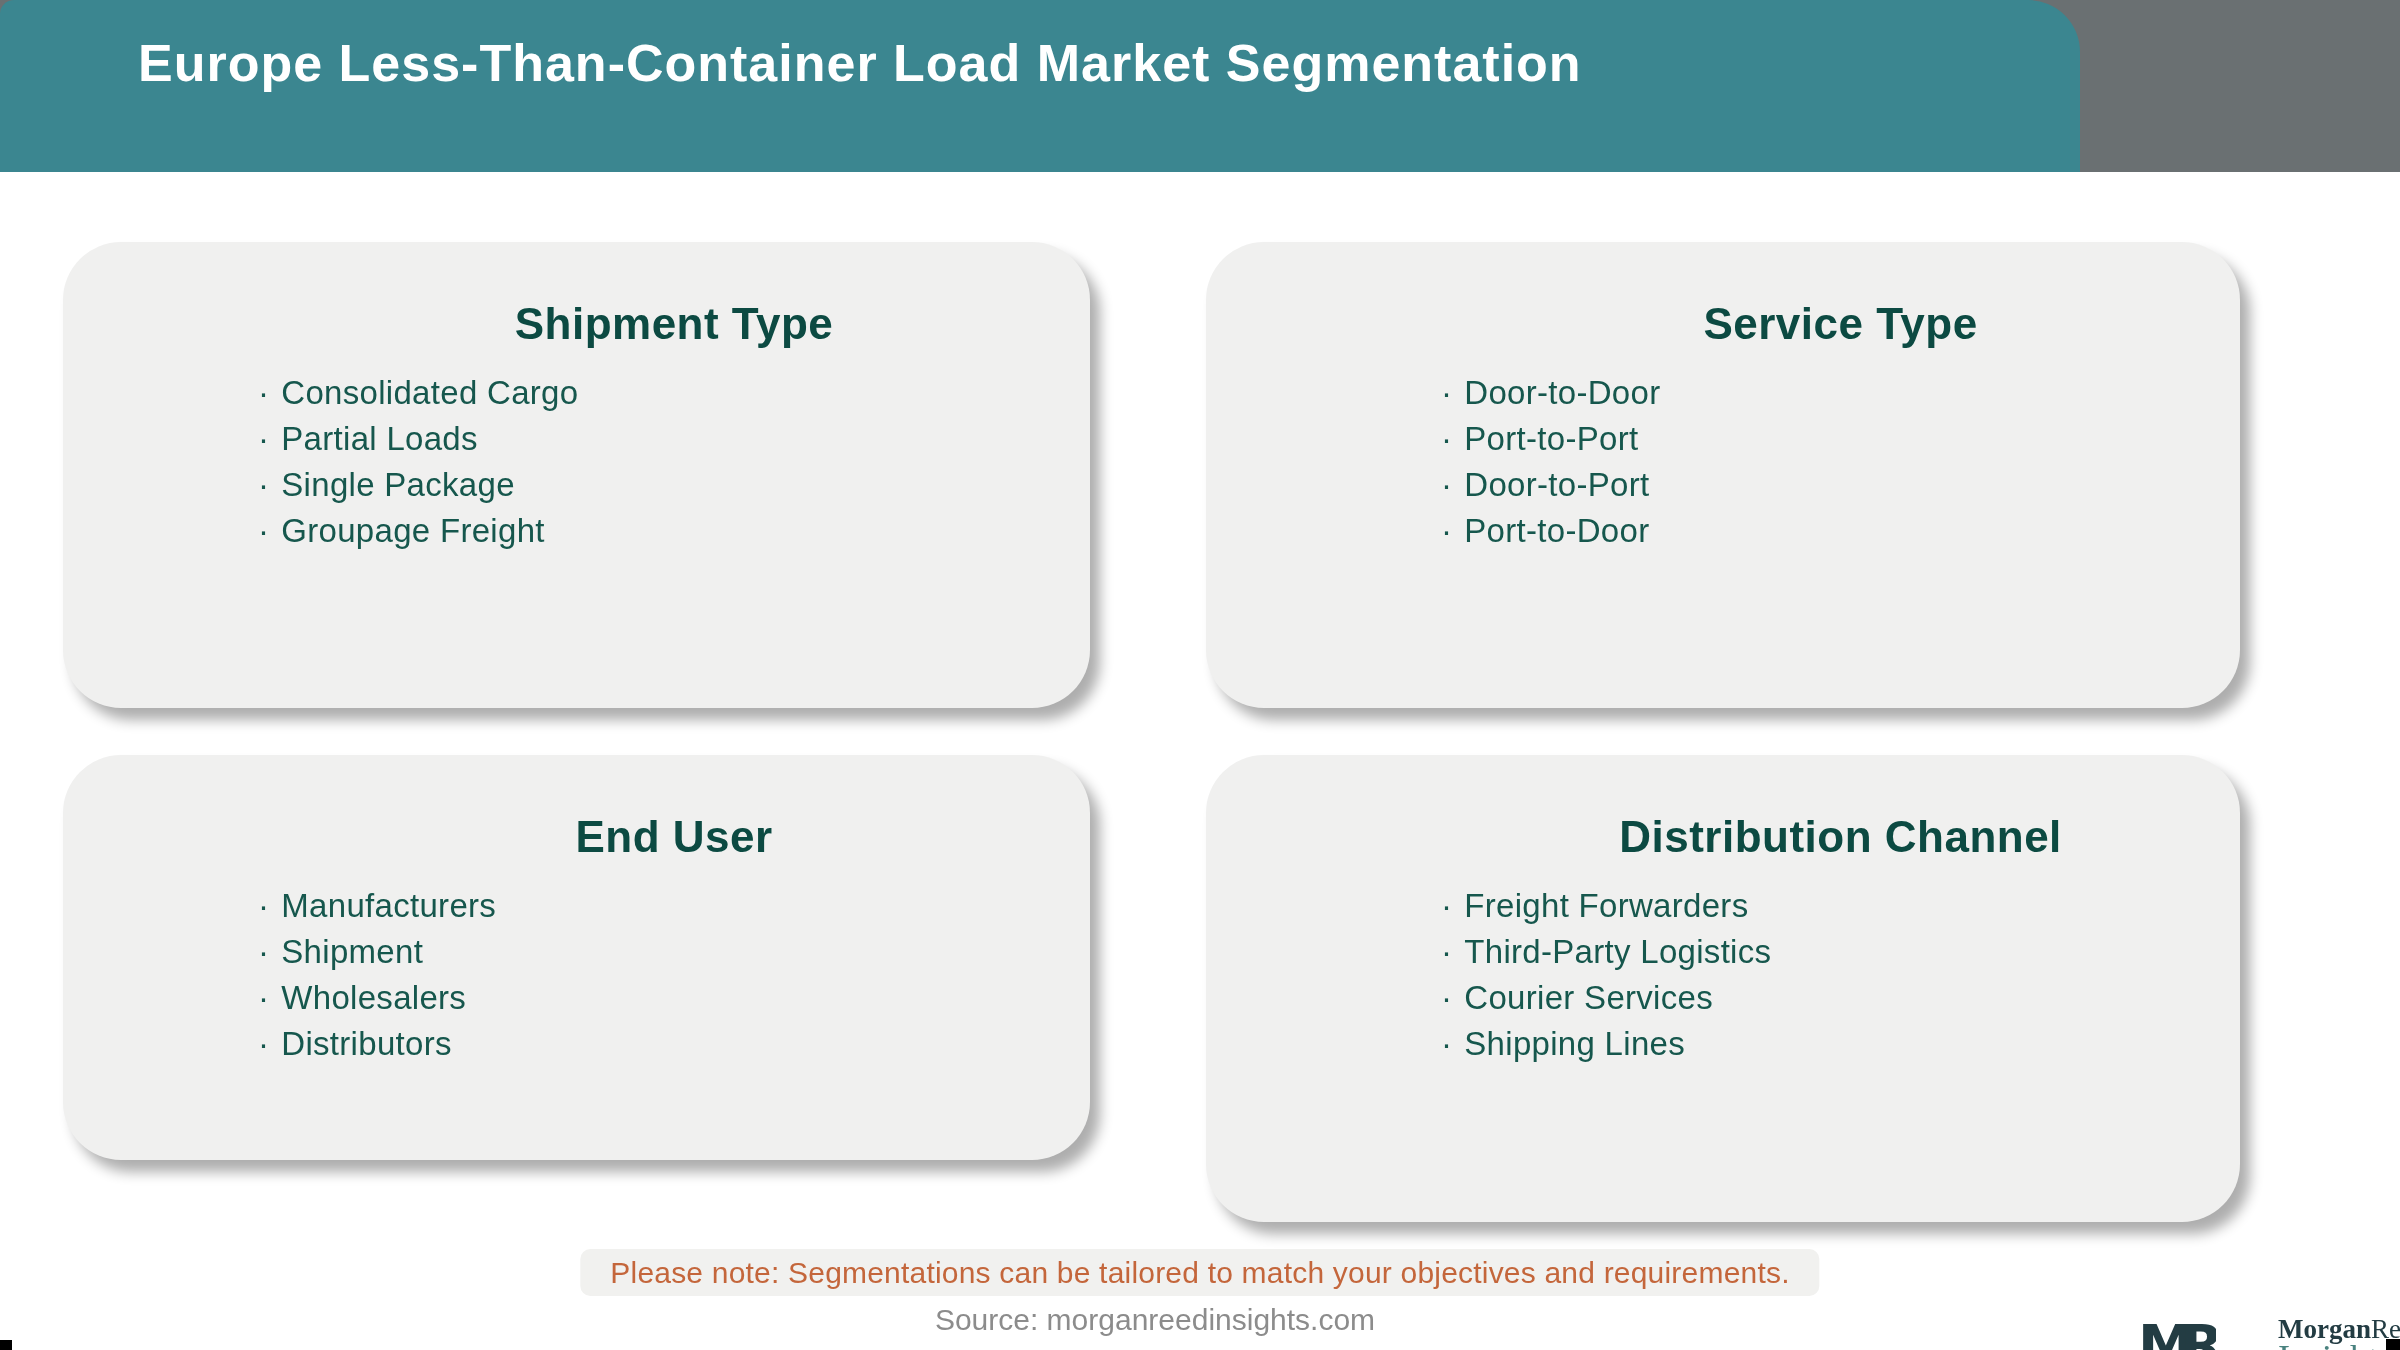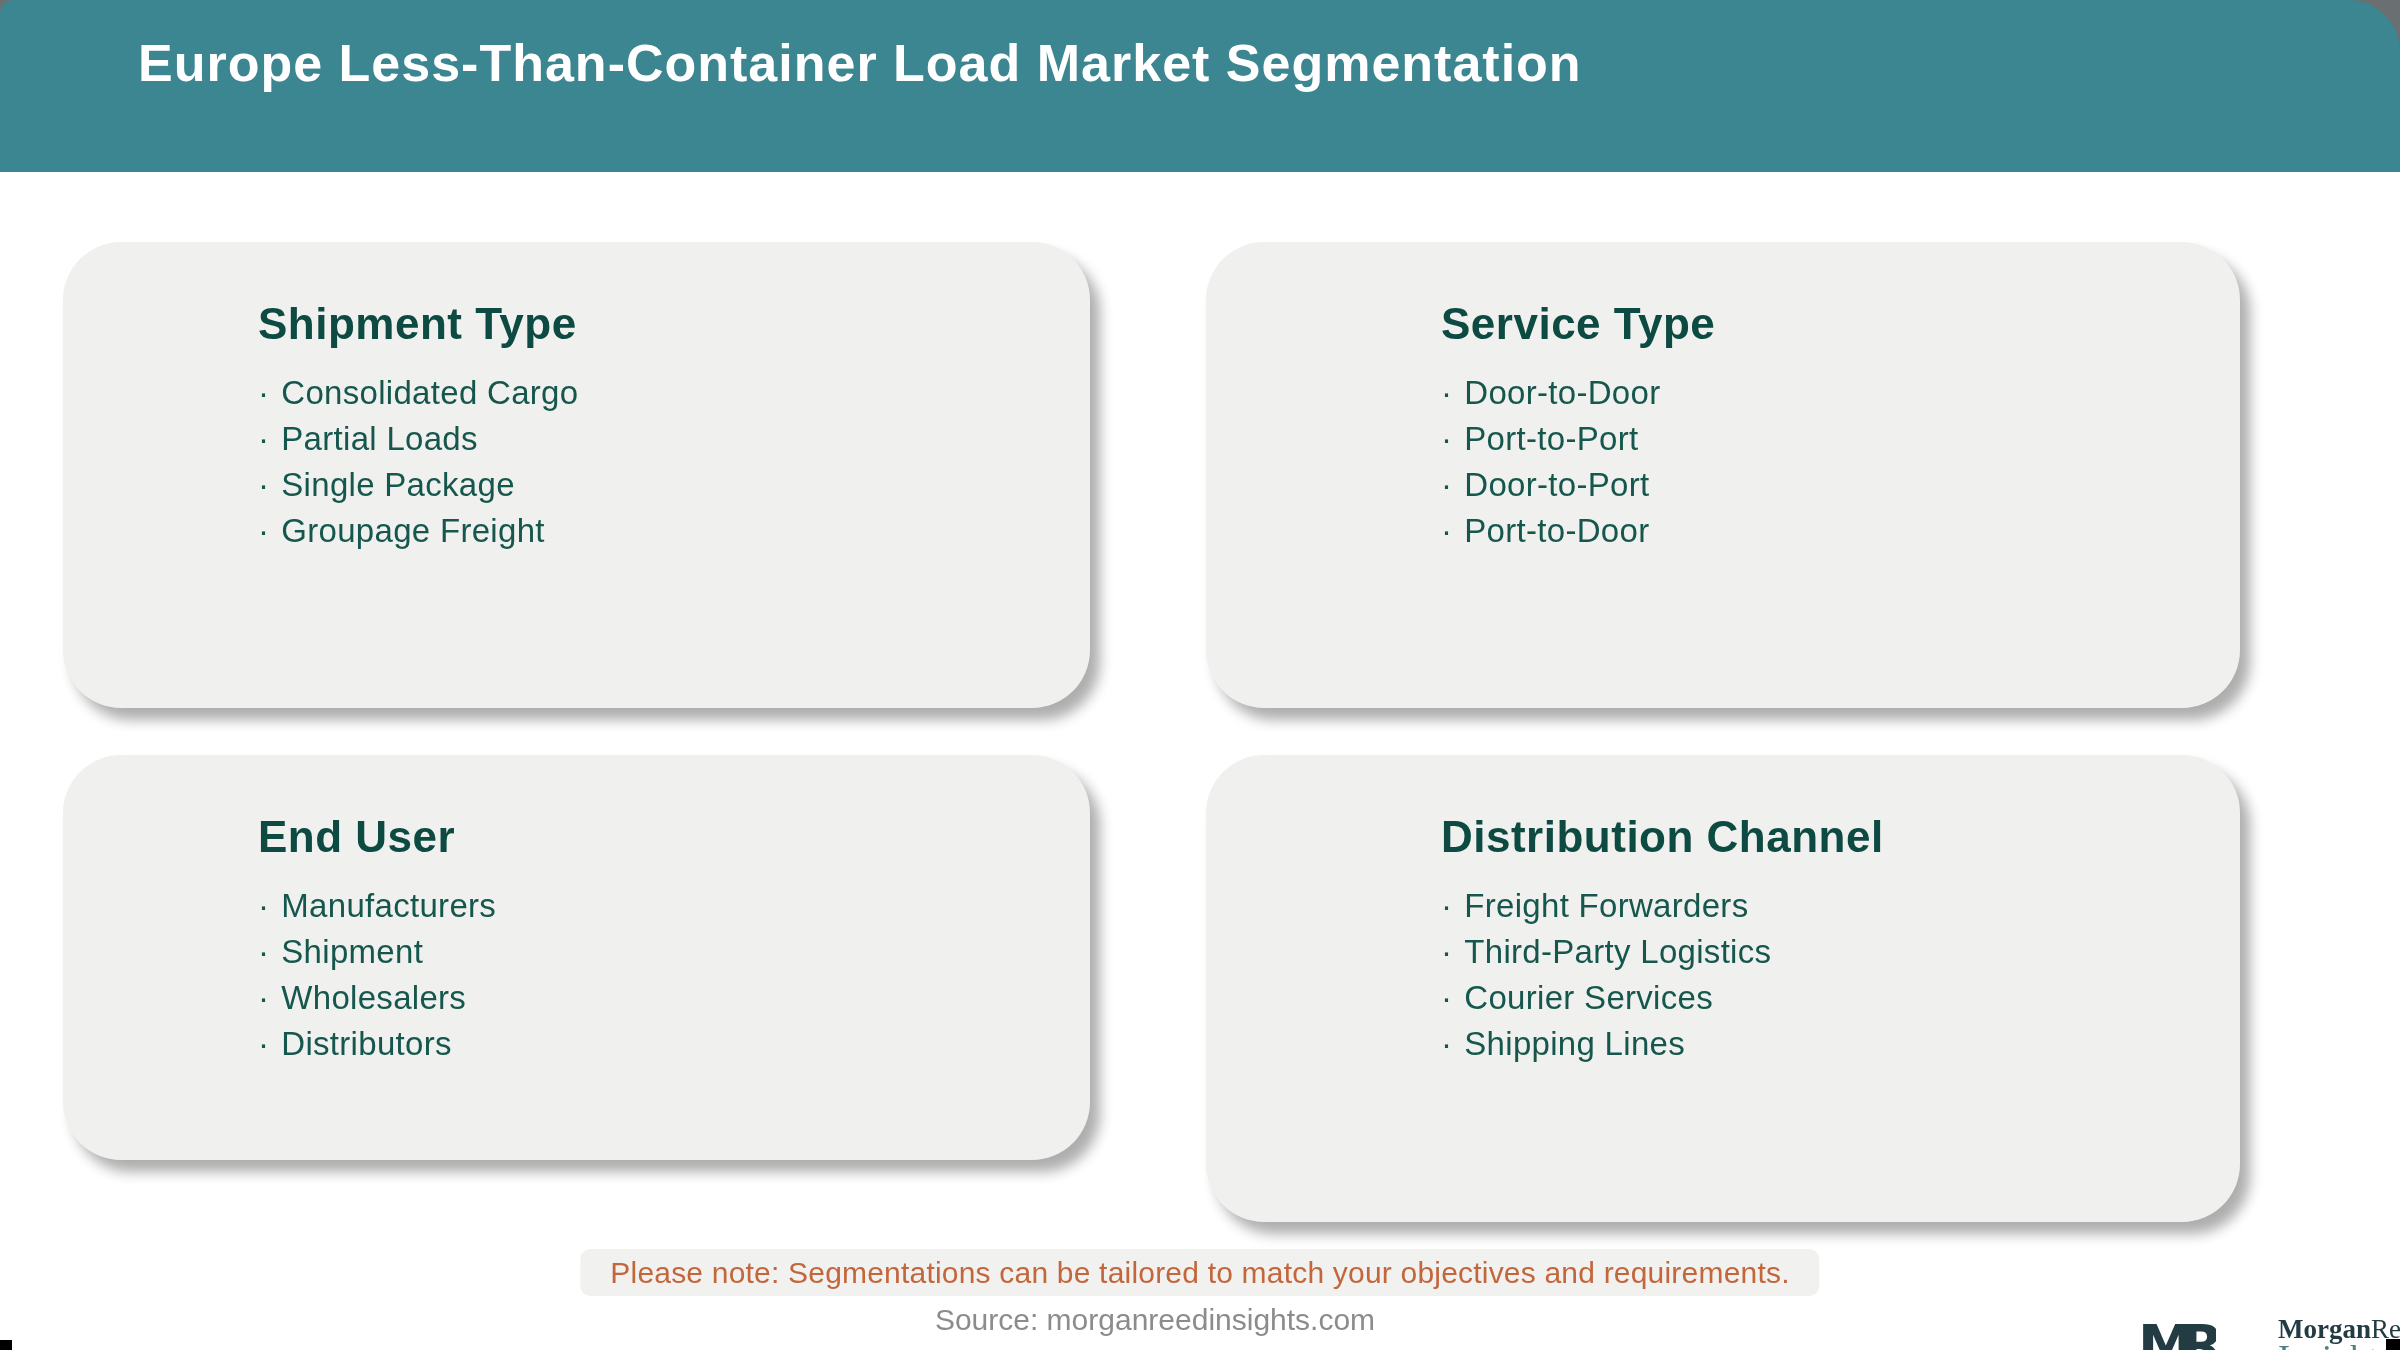--- a/index.html
+++ b/index.html
@@ -20,21 +20,21 @@
     position:relative;width:2400px;height:1350px;
     background:#ffffff;overflow:hidden;
   }
 
   
   .header-backing{
     position:absolute;top:0;left:0;width:2400px;height:172px;
     background:var(--header_backing);
   }
   .header{
-    position:absolute;top:0;left:0;width:2400px;height:172px;
+    position:absolute;top:0;left:0;width:2080px;height:172px;
     background:var(--header_bg);
     border-radius:14px 52px 0 0;
   }
   .page-title{
     position:absolute;left:138px;top:36px;margin:0;
     font-size:52px;line-height:54px;font-weight:bold;
     letter-spacing:1px;color:#ffffff;white-space:nowrap;
   }
 
   
@@ -46,21 +46,21 @@
   }
   .card1{left:63px;top:242px;width:1027px;height:466px;}
   .card2{left:1206px;top:242px;width:1034px;height:466px;}
   .card3{left:63px;top:755px;width:1027px;height:405px;}
   .card4{left:1206px;top:755px;width:1034px;height:467px;}
   .card-content{padding-top:56px;}
   .card1 .card-content,.card3 .card-content{padding-left:195px;}
   .card2 .card-content,.card4 .card-content{padding-left:224px;margin-left:11px;}
   .card-title{
     margin:0;font-size:44px;line-height:52px;font-weight:bold;
-    letter-spacing:0.5px;color:var(--heading_text);
+    letter-spacing:0.5px;color:var(--heading_text);text-align:center;
   }
   .card-list{
     list-style:none;margin:20px 0 0 0;padding:0;
   }
   .card-list li{
     font-size:33px;line-height:46px;letter-spacing:0.3px;
     color:var(--item_text);
   }
   .card-list li::before{
     content:"\00B7";

